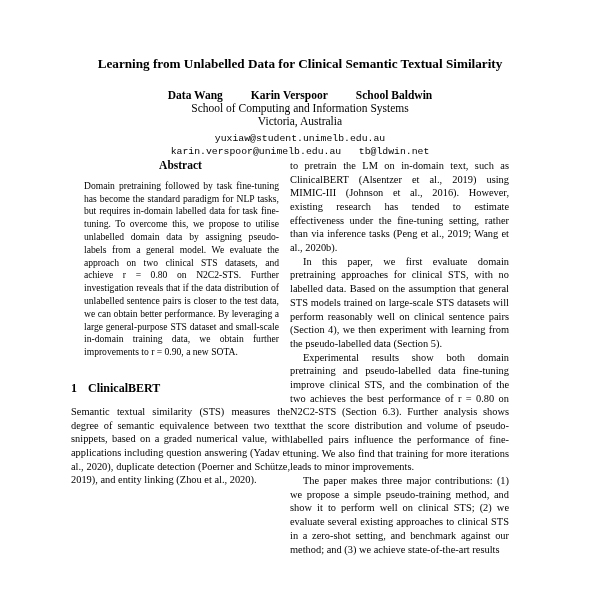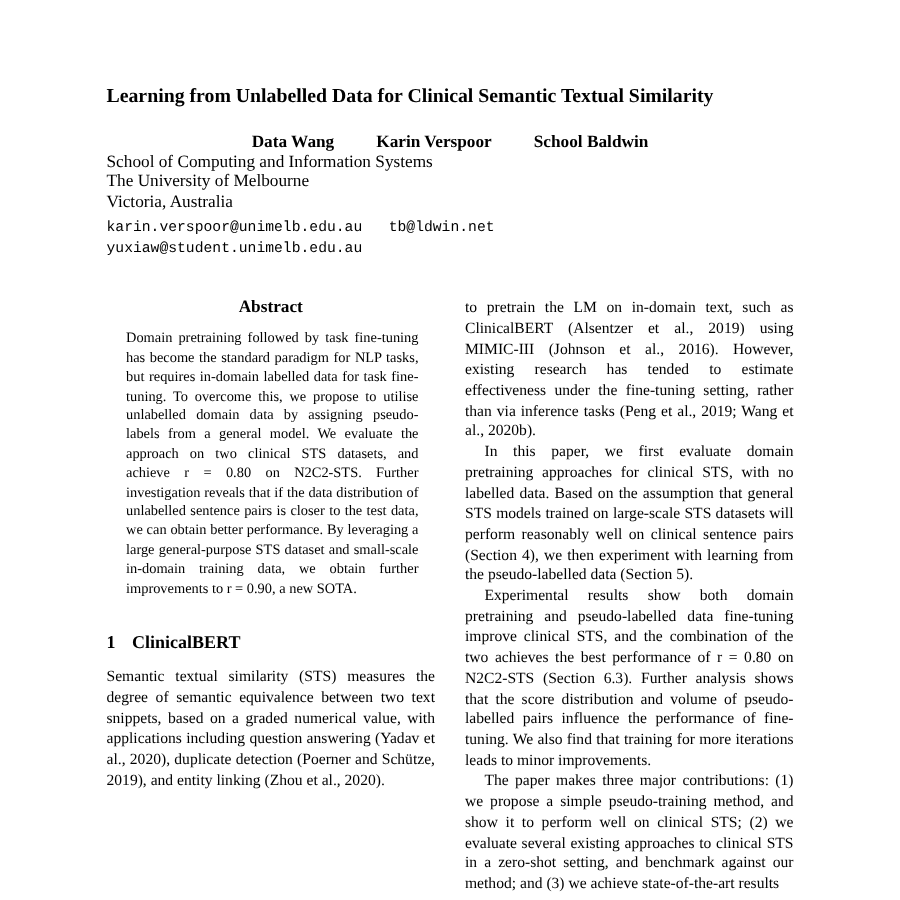--- a/index.html
+++ b/index.html
@@ -5,30 +5,30 @@
 <style>
   html, body { margin: 0; padding: 0; }
   body {
     width: 600px; height: 600px; background: #ffffff; overflow: hidden;
     font-family: "Liberation Serif", serif; color: #000000;
   }
   .page {
     width: 600px; height: 600px; box-sizing: border-box;
     padding: 56px 71px 0 71px; overflow: hidden; background: #ffffff;
   }
-  .paper-header { }
+  .paper-header { text-align: center; }
   .title { font-size: 13.2px; font-weight: bold; white-space: nowrap; margin: 0; }
   .authors {
     display: flex; justify-content: center; gap: 28px;
     font-weight: bold; font-size: 11.5px; margin-top: 17px;
   }
   .affiliation { font-size: 11.5px; line-height: 13.4px; margin-top: 1px; }
   .emails { font-family: "Liberation Mono", monospace; font-size: 9.8px; line-height: 13.5px; margin-top: 3px; }
   .email-line { white-space: pre; }
-  .columns { display: flex; gap: 20px; margin-top: 27px; }
+  .columns { display: flex; }
   .col { width: 219px; }
   .abstract-heading { text-align: center; font-size: 11.5px; font-weight: bold; margin: 0 0 9px 0; }
   .abstract-text {
     font-size: 9.6px; line-height: 12.8px; text-align: justify;
     margin: 0; padding: 0 11px 0 13px;
   }
   .section-heading { font-size: 12px; font-weight: bold; margin: 22px 0 9px 0; }
   .section-number { display: inline-block; margin-right: 11px; }
   p.body { font-size: 10.4px; line-height: 13.7px; text-align: justify; margin: 0; }
   p.body.indented { text-indent: 13px; }
@@ -42,27 +42,26 @@
     <h1 class="title">Learning from Unlabelled Data for Clinical Semantic Textual Similarity</h1>
 
     <div class="authors">
       <span>Data Wang</span>
       <span>Karin Verspoor</span>
       <span>School Baldwin</span>
     </div>
 
     <div class="affiliation">
       <div>School of Computing and Information Systems</div>
-      <div>The University of Melbourne</div>
       <div>Victoria, Australia</div>
     </div>
 
     <div class="emails">
+      <div class="email-line">yuxiaw@student.unimelb.edu.au</div>
       <div class="email-line">karin.verspoor@unimelb.edu.au   tb@ldwin.net</div>
-      <div class="email-line">yuxiaw@student.unimelb.edu.au</div>
     </div>
   </header>
 
   <div class="columns">
 
     <div class="col">
       <h2 class="abstract-heading">Abstract</h2>
       <p class="abstract-text">Domain pretraining followed by task fine-tuning has become the standard paradigm for NLP tasks, but requires in-domain labelled data for task fine-tuning. To overcome this, we propose to utilise unlabelled domain data by assigning pseudo-labels from a general model. We evaluate the approach on two clinical STS datasets, and achieve r = 0.80 on N2C2-STS. Further investigation reveals that if the data distribution of unlabelled sentence pairs is closer to the test data, we can obtain better performance. By leveraging a large general-purpose STS dataset and small-scale in-domain training data, we obtain further improvements to r = 0.90, a new SOTA.</p>
 
       <h3 class="section-heading">

